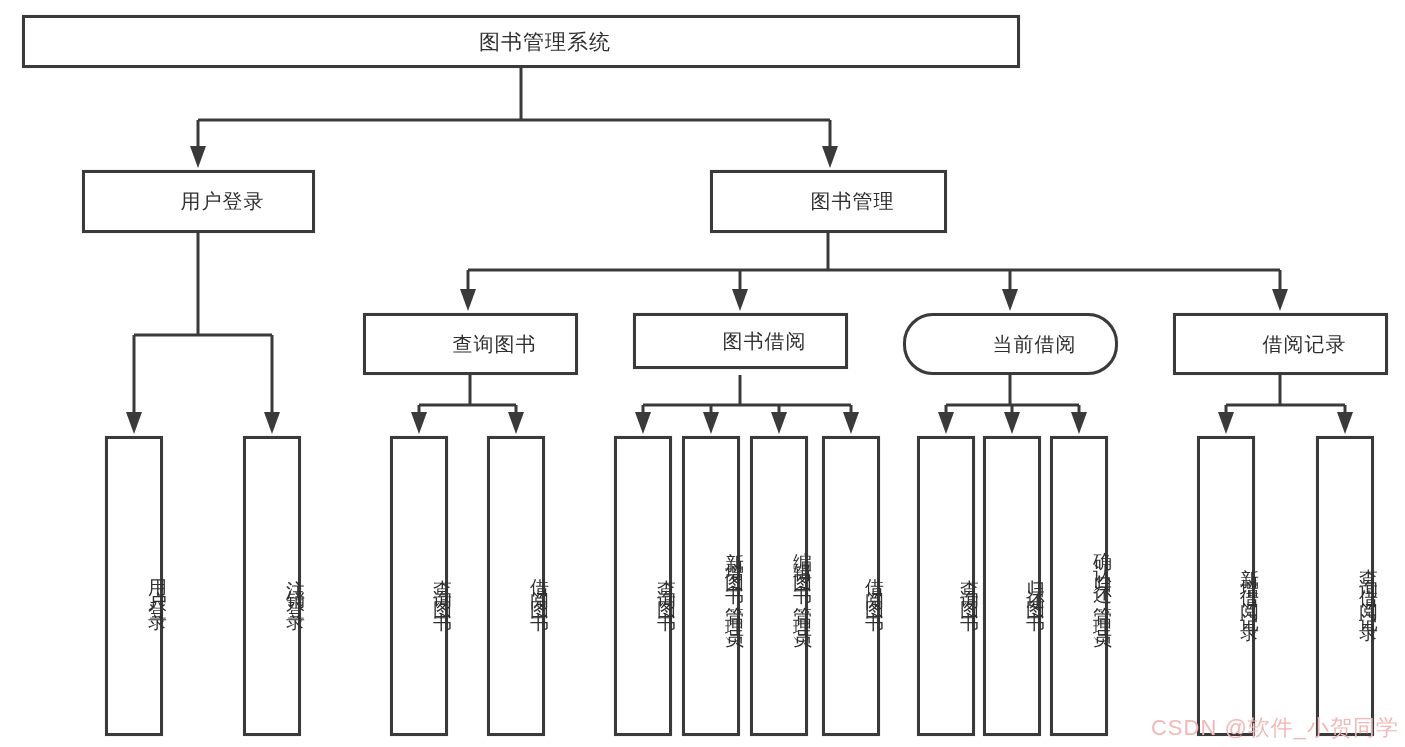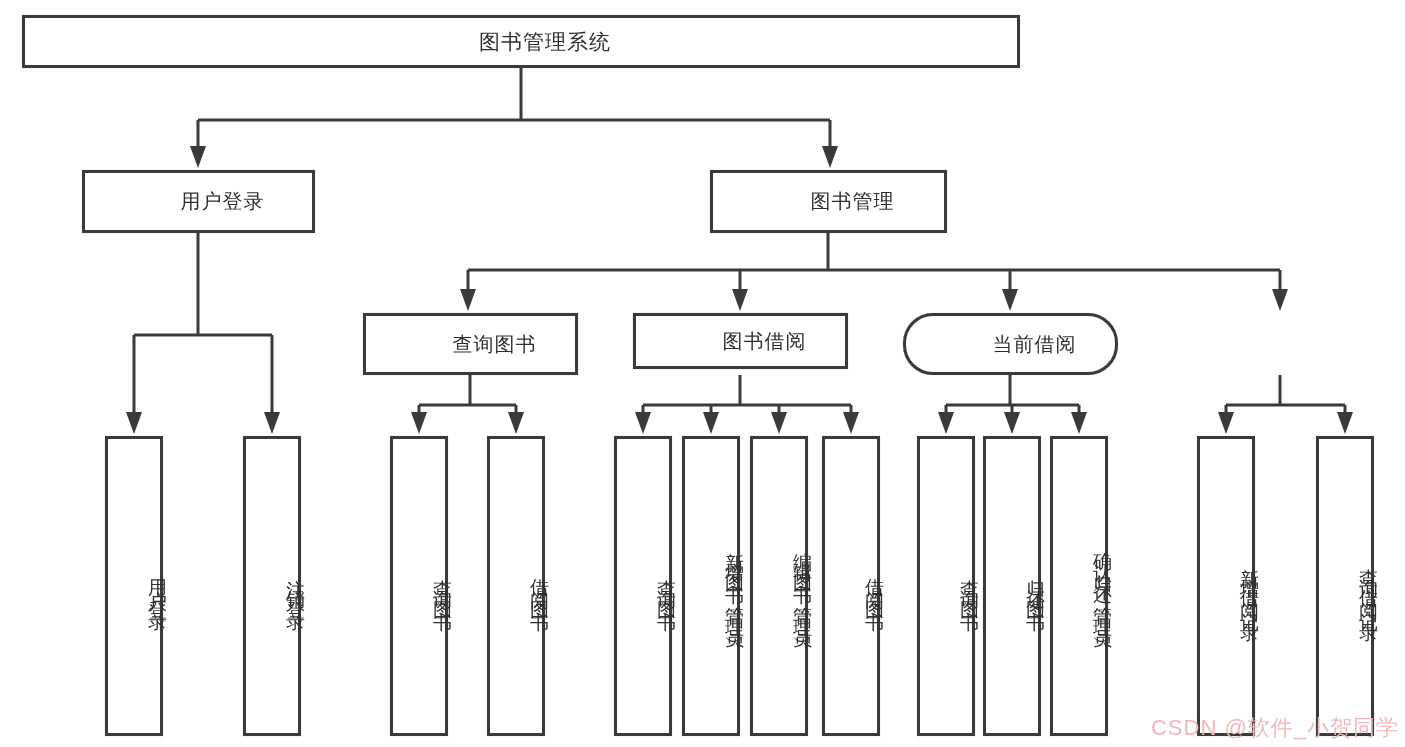--- a/index.html
+++ b/index.html
@@ -91,20 +91,21 @@
   </svg>
 
   <div class="node hbox root" style="left:22px;top:15px;width:998px;height:53px;">图书管理系统</div>
 
   <div class="node hbox" style="left:82px;top:170px;width:233px;height:63px;">用户登录</div>
   <div class="node hbox" style="left:710px;top:170px;width:237px;height:63px;">图书管理</div>
 
   <div class="node hbox" style="left:363px;top:313px;width:215px;height:62px;">查询图书</div>
   <div class="node hbox" style="left:633px;top:313px;width:215px;height:56px;">图书借阅</div>
   <div class="node hbox" style="left:903px;top:313px;width:215px;height:62px;border-radius:30px;">当前借阅</div>
+  <div class="node hbox" style="left:1173px;top:313px;width:215px;height:62px;">借阅记录</div>
 
   <div class="node vbox" style="left:105px;top:436px;width:58px;height:300px;">用户登录</div>
   <div class="node vbox" style="left:243px;top:436px;width:58px;height:300px;">注销登录</div>
 
   <div class="node vbox" style="left:390px;top:436px;width:58px;height:300px;">查询图书</div>
   <div class="node vbox" style="left:487px;top:436px;width:58px;height:300px;">借阅图书</div>
 
   <div class="node vbox" style="left:614px;top:436px;width:58px;height:300px;">查询图书</div>
   <div class="node vbox" style="left:682px;top:436px;width:58px;height:300px;">新增图书（管理员）</div>
   <div class="node vbox" style="left:750px;top:436px;width:58px;height:300px;">编辑图书（管理员）</div>

